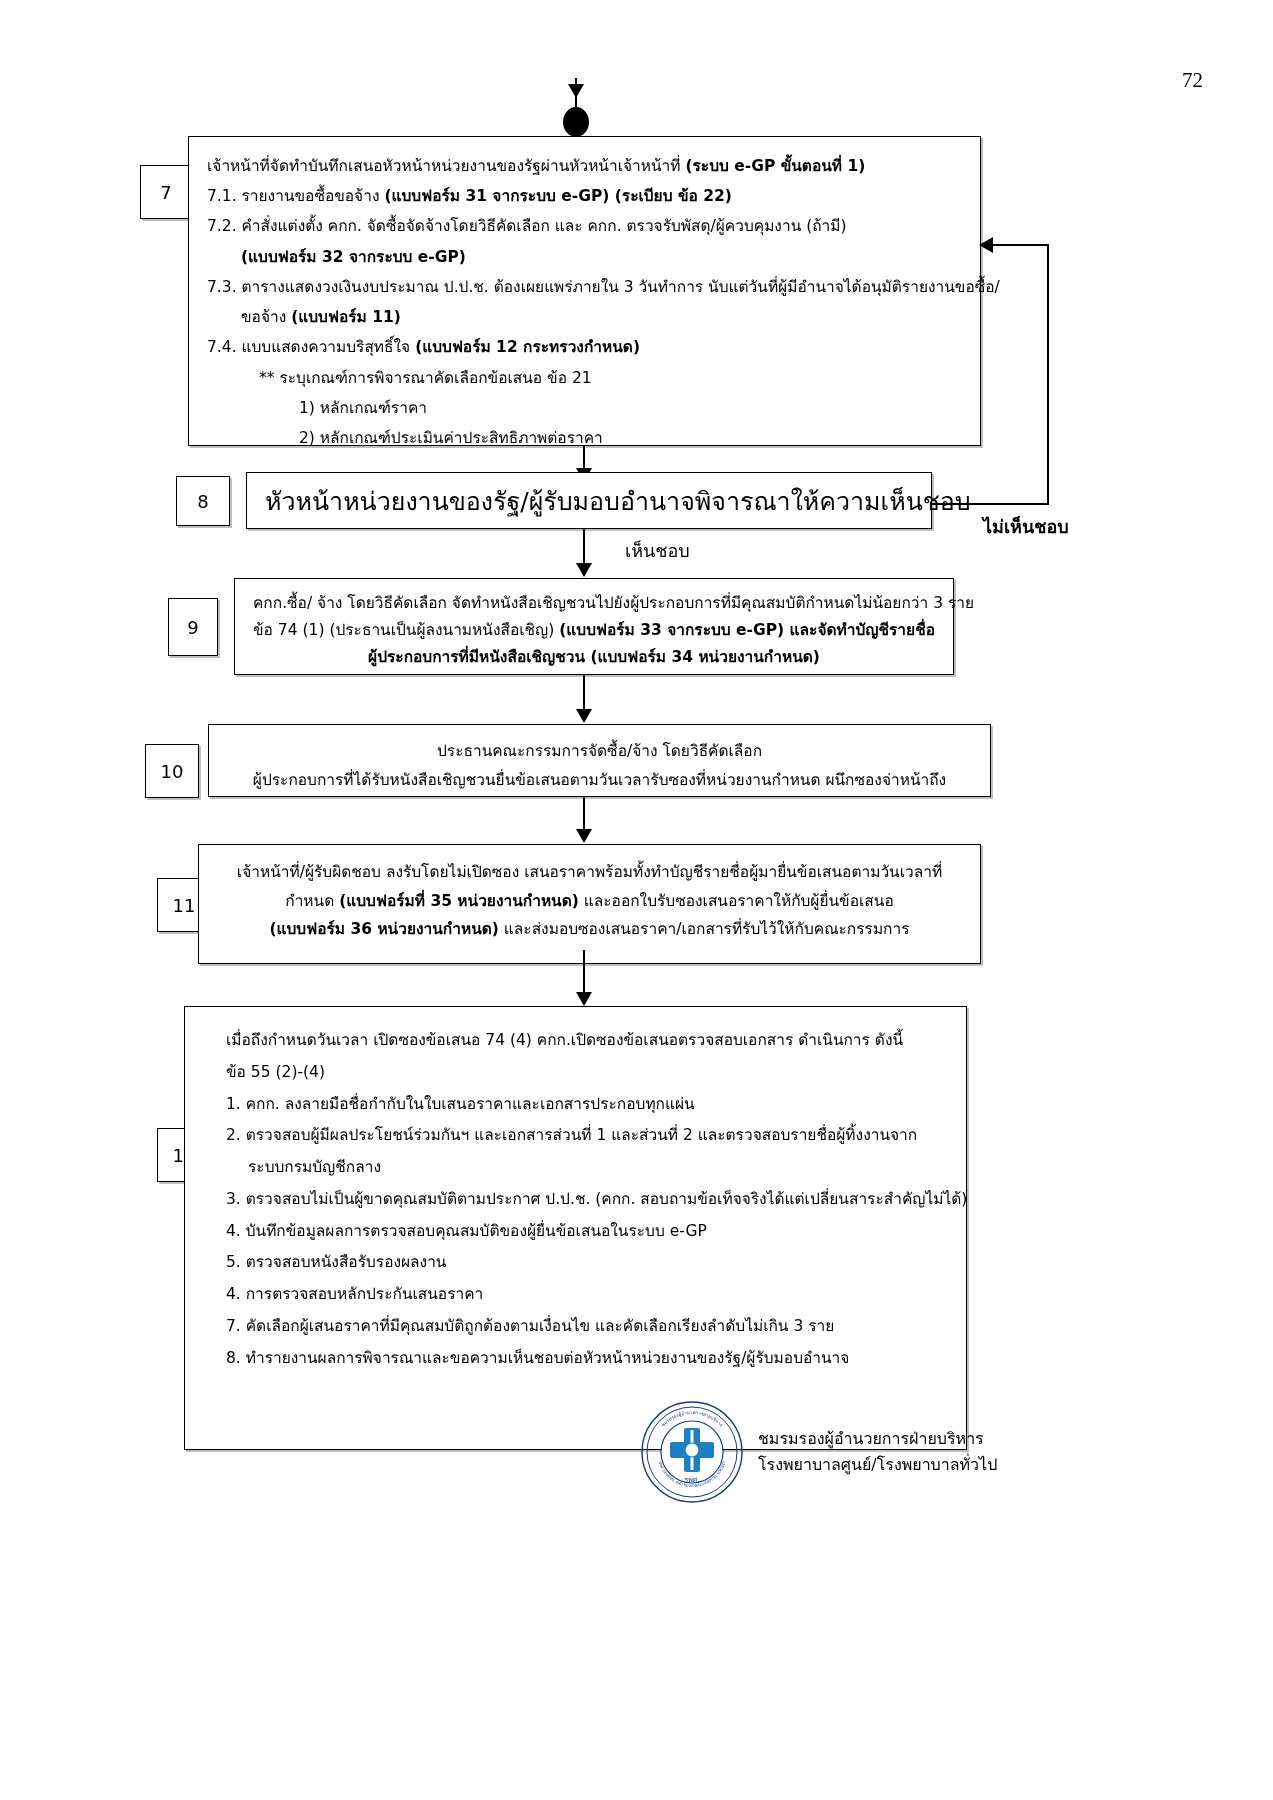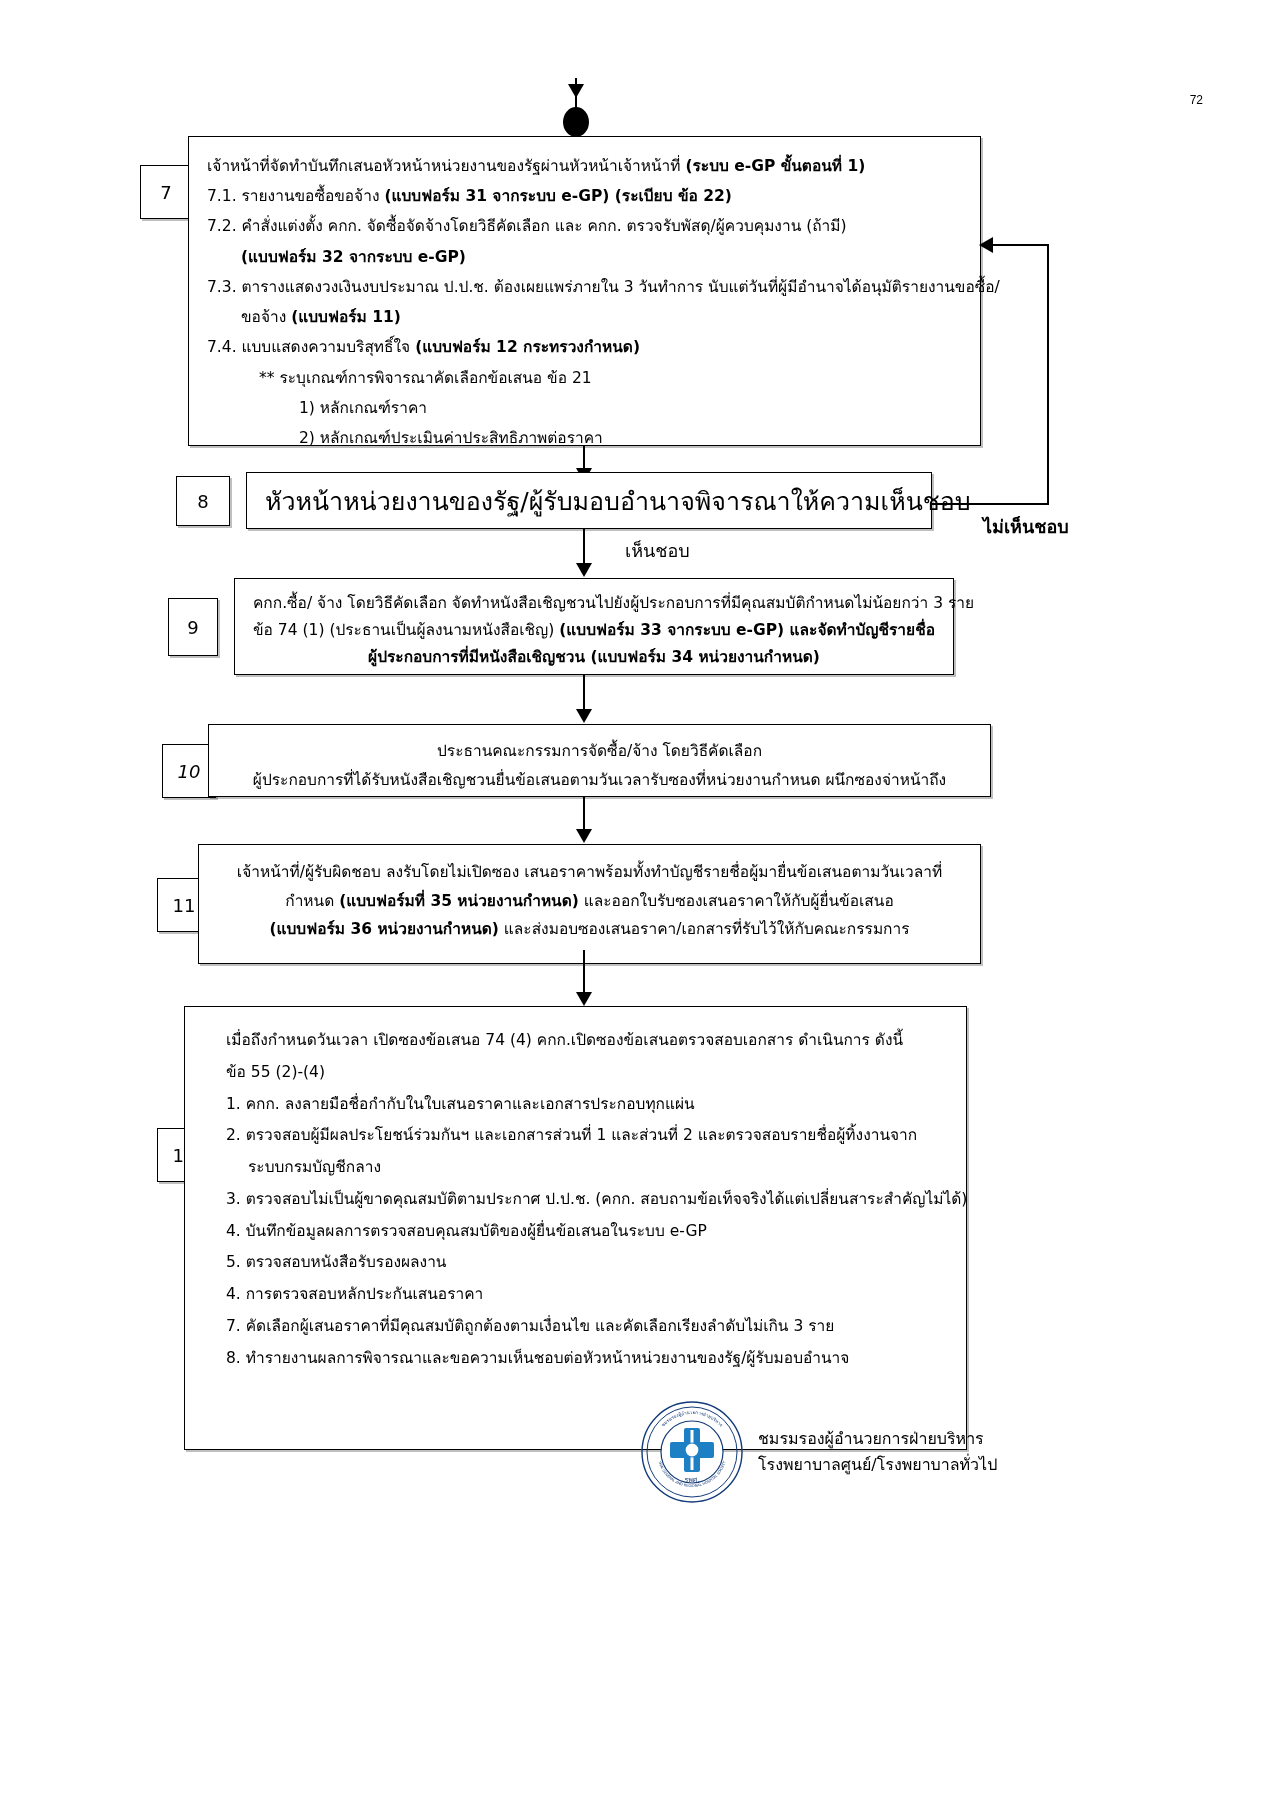--- a/index.html
+++ b/index.html
@@ -15,24 +15,23 @@
     position: relative;
     width: 1273px;
     height: 1800px;
     background: #ffffff;
     overflow: hidden;
   }
   .page-number {
     position: absolute;
     top: 68px;
     right: 70px;
-    font-size: 12px;
+    font-size: 21px;
     color: #000;
-    font-family: Liberation Sans, sans-serif;
-    margin-top: 25px;
+    font-family: Liberation Serif, serif;
   }
 
   
   .start-dot {
     position: absolute;
     width: 26px;
     height: 30px;
     background: #000;
     border-radius: 50%;
   }
@@ -187,21 +186,21 @@
     <div class="node-inner centered" style="padding-top:11px; line-height:1.75;">
       <span class="line">คกก.ซื้อ/ จ้าง โดยวิธีคัดเลือก จัดทำหนังสือเชิญชวนไปยังผู้ประกอบการที่มีคุณสมบัติกำหนดไม่น้อยกว่า 3 ราย</span>
       <span class="line"><span>ข้อ 74 (1) (ประธานเป็นผู้ลงนามหนังสือเชิญ) </span><span class="b">(แบบฟอร์ม 33 จากระบบ e-GP) และจัดทำบัญชีรายชื่อ</span></span>
       <span class="line b">ผู้ประกอบการที่มีหนังสือเชิญชวน (แบบฟอร์ม 34 หน่วยงานกำหนด)</span>
     </div>
   </div>
 
   <div class="stem" style="left:583px; top:675px; height:38px;"></div>
   <div class="arrowhead-down" style="left:576px; top:709px;"></div>
 
-  <div class="step-num" style="left:162px; top:744px; width:52px; height:52px;font-style:italic;">10</div>
+  <div class="step-num" style="left:145px; top:744px; width:52px; height:52px;">10</div>
 
   <div class="node" style="left:208px; top:724px; width:783px; height:73px;">
     <div class="node-inner centered" style="padding-top:12px; line-height:1.85;">
       <span class="line">ประธานคณะกรรมการจัดซื้อ/จ้าง โดยวิธีคัดเลือก</span>
       <span class="line">ผู้ประกอบการที่ได้รับหนังสือเชิญชวนยื่นข้อเสนอตามวันเวลารับซองที่หน่วยงานกำหนด ผนึกซองจ่าหน้าถึง</span>
     </div>
   </div>
 
   <div class="stem" style="left:583px; top:797px; height:36px;"></div>
   <div class="arrowhead-down" style="left:576px; top:829px;"></div>

